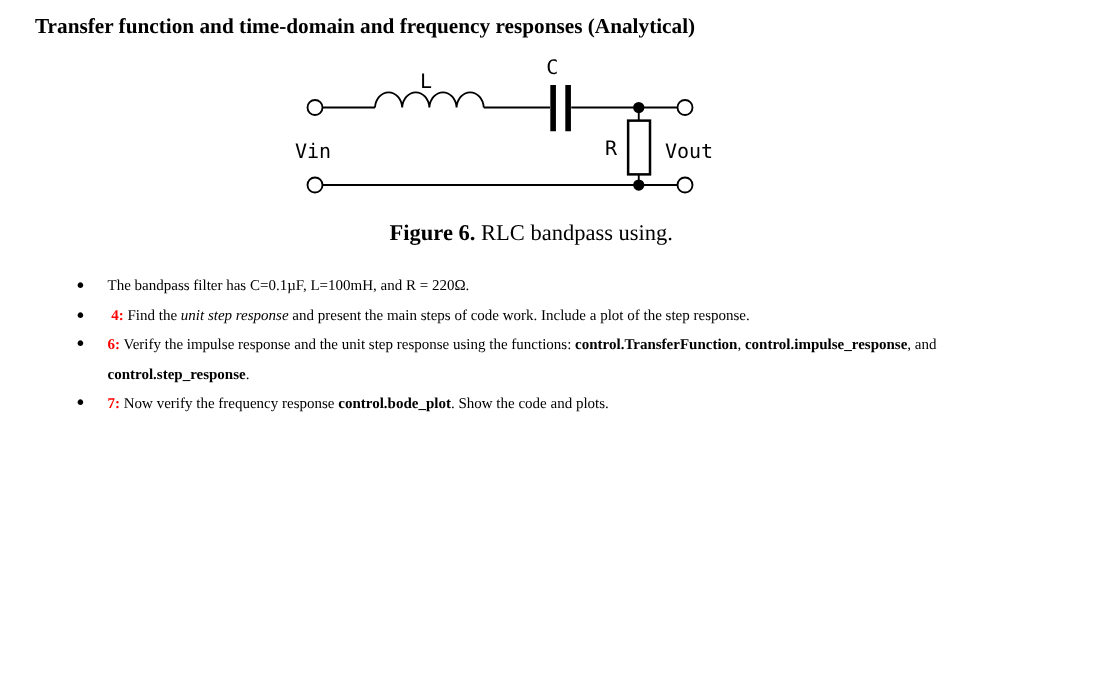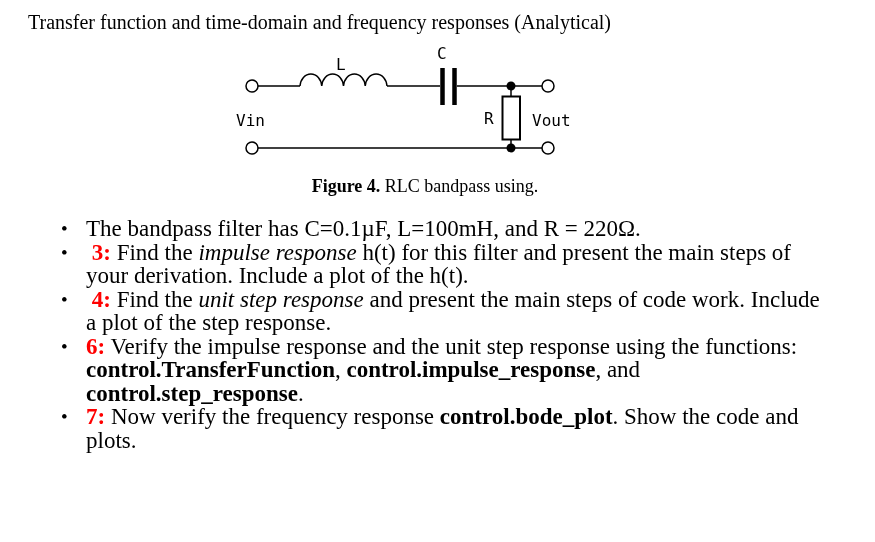--- a/index.html
+++ b/index.html
@@ -7,22 +7,22 @@
     width: 875px; height: 542px;
     background: #ffffff;
     color: #000000;
     font-family: "Liberation Serif", serif;
     position: relative;
     overflow: hidden;
   }
   .page-title {
     position: absolute;
     left: 28px; top: 11px;
-    font-size: 20px;
-    font-weight: normal;
+    font-size: 17px;
+    font-weight: bold;
     white-space: nowrap;
   }
   .circuit {
     position: absolute;
     left: 225px; top: 38px;
   }
   .circuit text {
     font-family: "DejaVu Sans Mono", monospace;
     font-size: 16px;
     fill: #000000;
@@ -34,21 +34,21 @@
     text-align: center;
     font-size: 18px;
   }
   .figure-caption .cap-label { font-weight: bold; }
   ul.task-list {
     position: absolute;
     left: 60px; top: 217px;
     width: 771px;
     margin: 0; padding: 0;
     list-style: none;
-    font-size: 23px;
+    font-size: 12px;
     line-height: 23.5px;
   }
   ul.task-list li {
     position: relative;
     padding-left: 26px;
     margin: 0;
   }
   ul.task-list li::before {
     content: "\2022";
     position: absolute;
@@ -100,22 +100,21 @@
   </g>
 
   <text x="111" y="32">L</text>
   <text x="212" y="21">C</text>
   <text x="259" y="86">R</text>
   <text x="11" y="88">Vin</text>
   <text x="307" y="88">Vout</text>
 </svg>
 
 <div class="figure-caption">
-  <span class="cap-label">Figure 4.</span><span> RLC bandpass using.</span>
+  <span class="cap-label">Figure 6.</span><span> RLC bandpass using.</span>
 </div>
 
 <ul class="task-list">
     <li><span class="seg-normal">The bandpass filter has C=0.1µF, L=100mH, and R = 220Ω.</span></li>
-    <li><span class="seg-red-bold">&nbsp;3:</span><span class="seg-normal"> Find the </span><span class="seg-italic">impulse response</span><span class="seg-normal"> h(t) for this filter and present the main steps of your derivation. Include a plot of the h(t).</span></li>
     <li><span class="seg-red-bold">&nbsp;4:</span><span class="seg-normal"> Find the </span><span class="seg-italic">unit step response</span><span class="seg-normal"> and present the main steps of code work. Include a plot of the step response.</span></li>
     <li><span class="seg-red-bold">6:</span><span class="seg-normal"> Verify the impulse response and the unit step response using the functions: </span><span class="seg-bold">control.TransferFunction</span><span class="seg-normal">, </span><span class="seg-bold">control.impulse_response</span><span class="seg-normal">, and </span><span class="seg-bold">control.step_response</span><span class="seg-normal">.</span></li>
     <li><span class="seg-red-bold">7:</span><span class="seg-normal"> Now verify the frequency response </span><span class="seg-bold">control.bode_plot</span><span class="seg-normal">. Show the code and plots.</span></li>
   </ul>
 
 </body></html>

